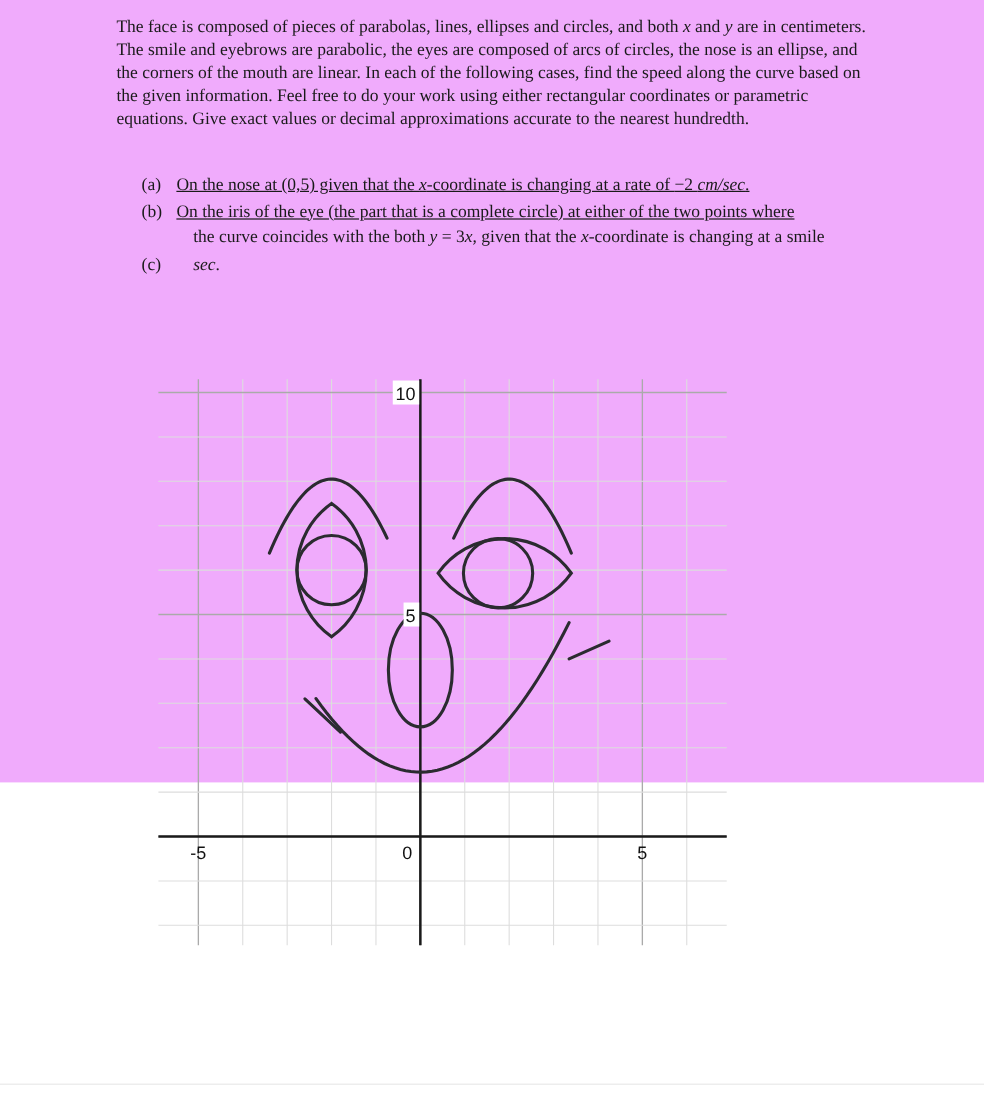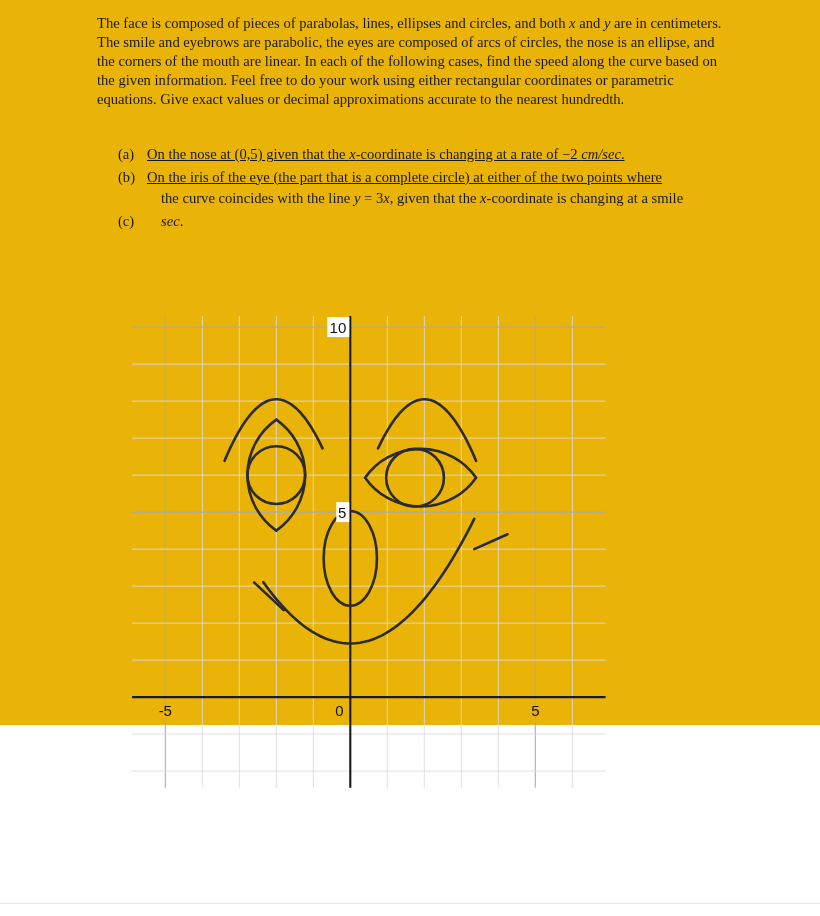--- a/index.html
+++ b/index.html
@@ -13,22 +13,22 @@
     height: 916px;
     position: relative;
     font-family: "Liberation Serif", "DejaVu Serif", serif;
     color: #1a1a1a;
     overflow: hidden;
   }
   #page {
     position: absolute;
     left: 0; top: 0;
     width: 820px;
-    height: 725px;
-    background: #eab308;
+    height: 652px;
+    background: #f0abfc;
   }
   .prose {
     position: absolute;
     left: 97px;
     top: 14px;
     width: 634px;
     font-size: 14.6px;
     line-height: 19.0px;
     text-align: left;
   }
@@ -113,21 +113,21 @@
   <div class="parts">
 
     <div class="part">
       <span class="part-label">(a)</span>
       <span class="part-body"><span>On the nose at (0,5) given that the </span><span class="mathit">x</span><span>-coordinate is changing at a rate of </span><span>−2 </span><span class="mathit">cm/sec</span><span>.</span></span>
     </div>
 
     <div class="part">
       <span class="part-label">(b)</span>
       <span class="part-body"><span>On the iris of the eye (the part that is a complete circle) at either of the two points where</span></span>
-      <span class="cont"><span>the curve coincides with the line </span><span class="mathit">y</span><span> = 3</span><span class="mathit">x</span><span>, given that the </span><span class="mathit">x</span><span>-coordinate is changing at a smile</span></span>
+      <span class="cont"><span>the curve coincides with the both </span><span class="mathit">y</span><span> = 3</span><span class="mathit">x</span><span>, given that the </span><span class="mathit">x</span><span>-coordinate is changing at a smile</span></span>
     </div>
 
     <div class="part">
       <span class="part-label">(c)</span>
       <span class="cont"><span class="mathit">sec</span><span>.</span></span>
     </div>
 
   </div>
 
   <div id="plot-wrap">

